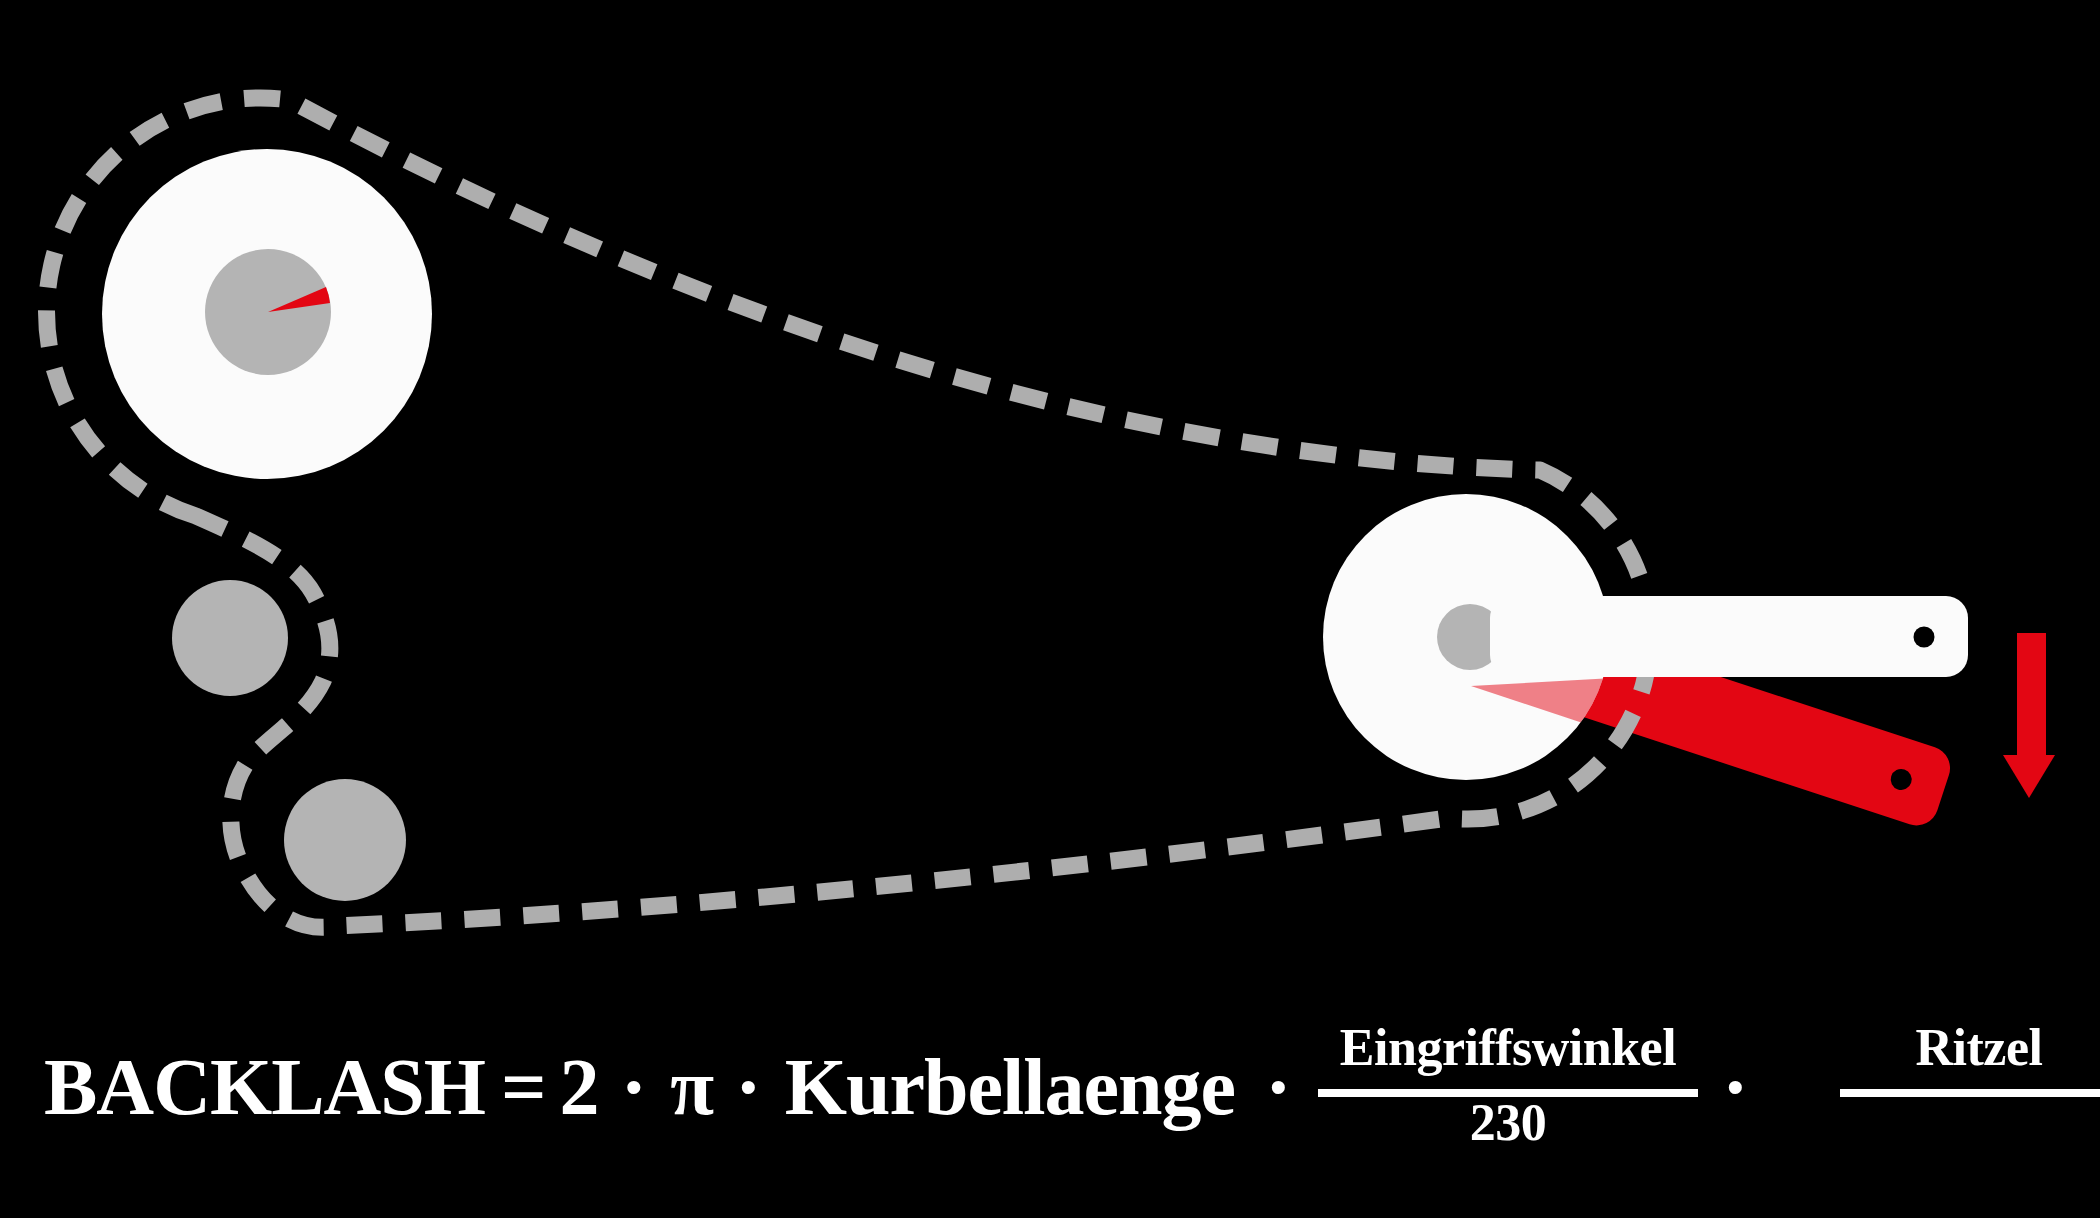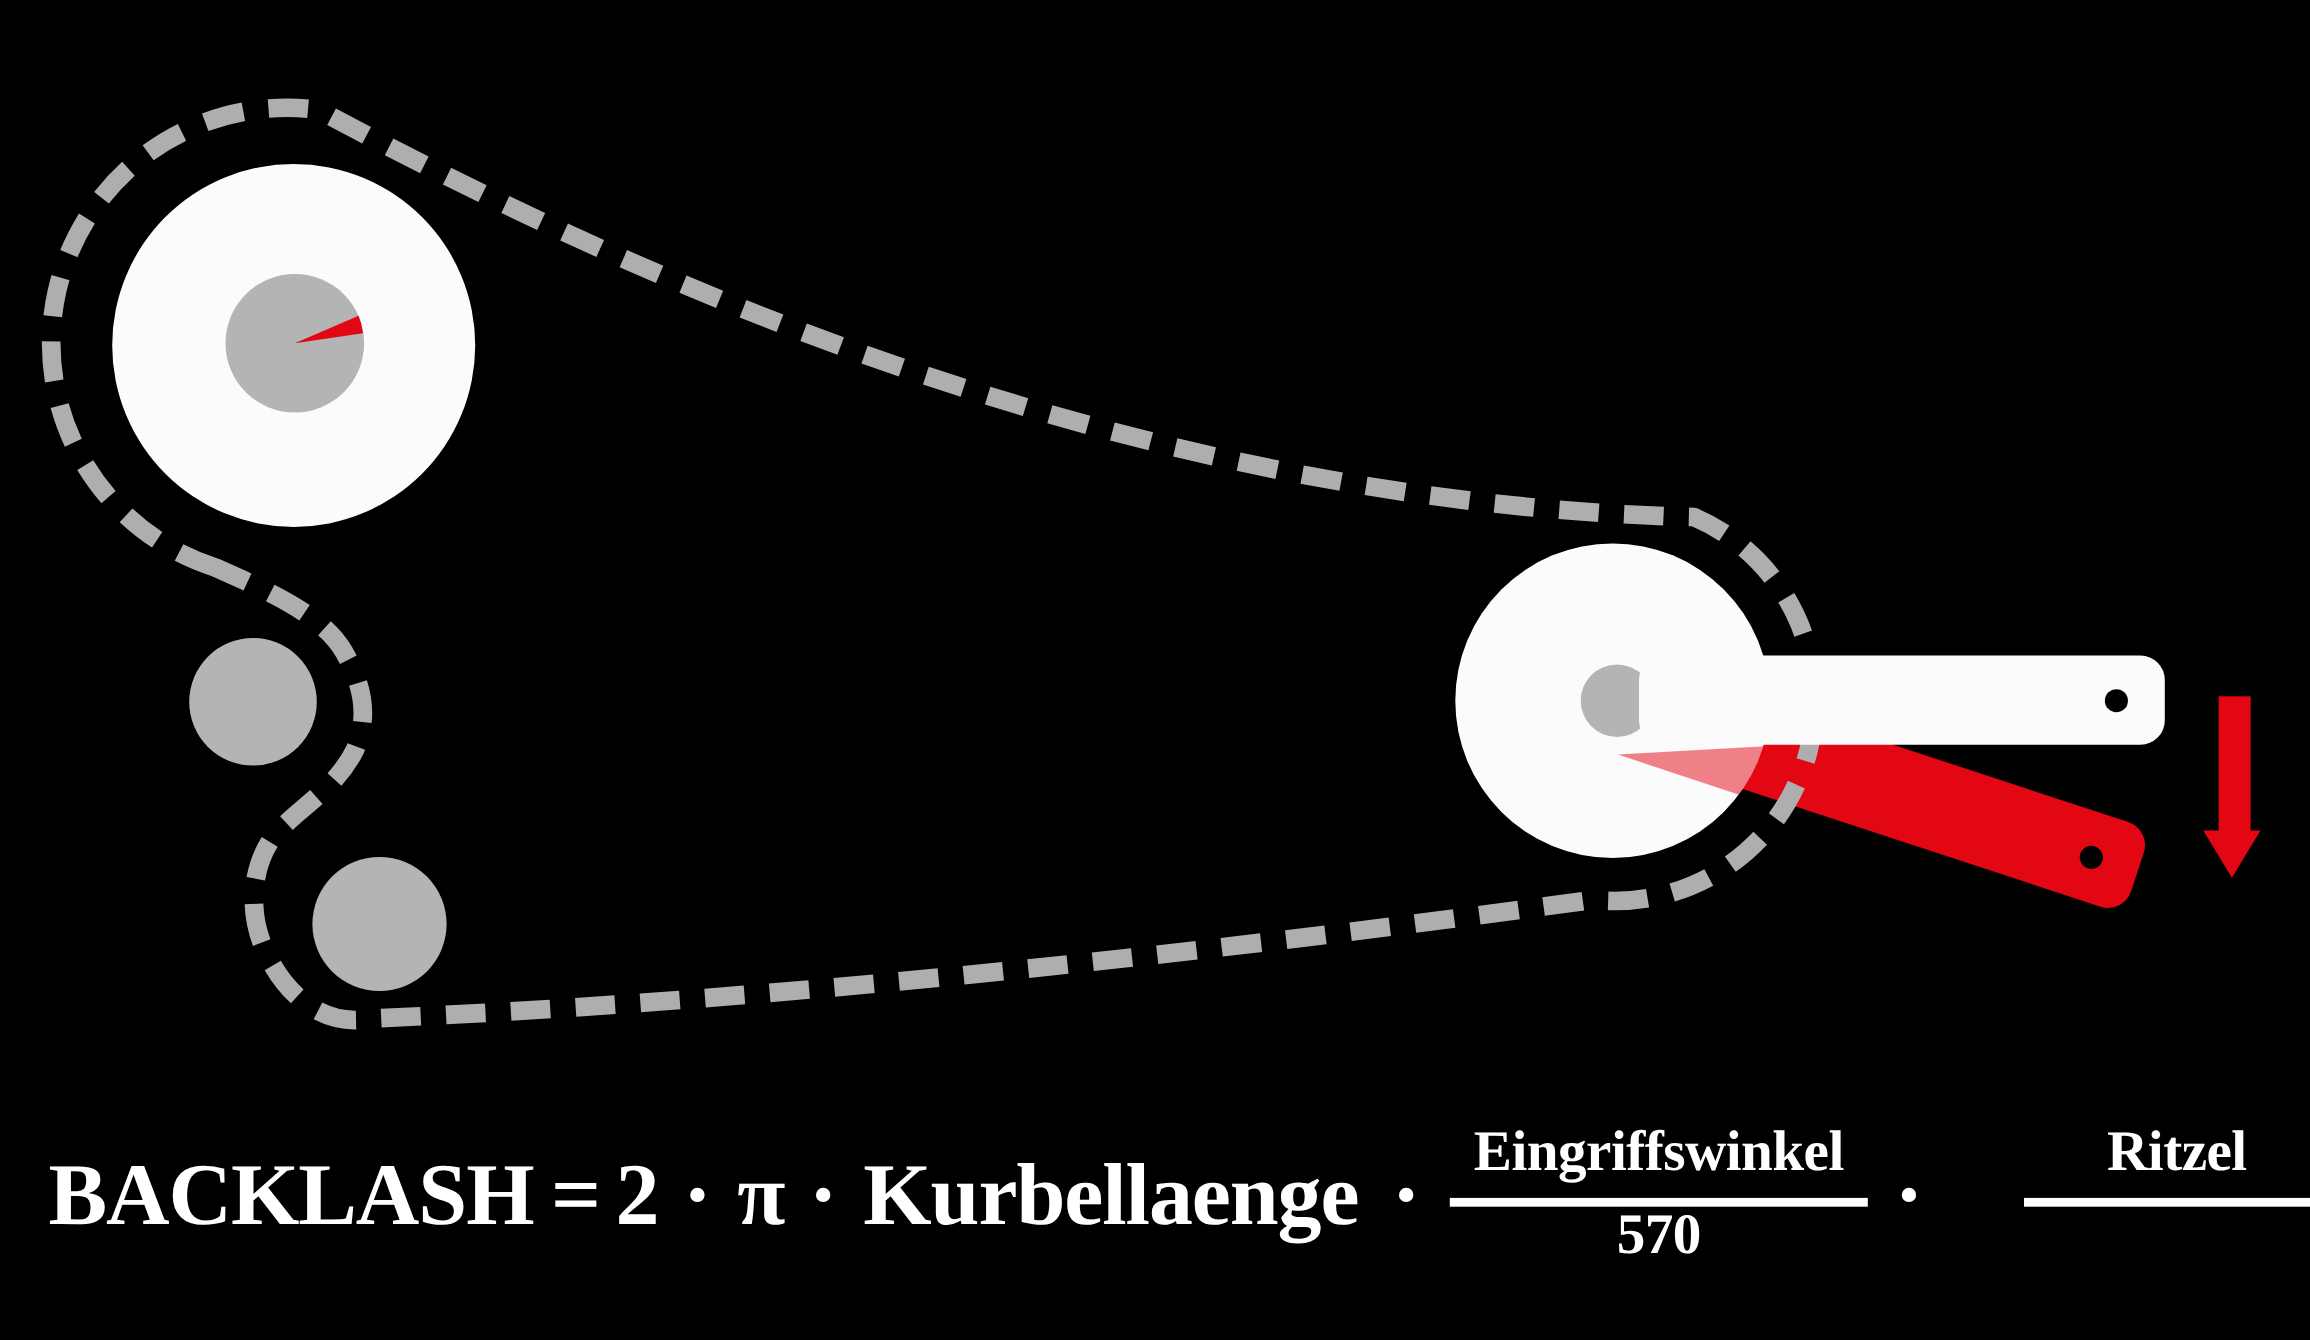--- a/index.html
+++ b/index.html
@@ -78,21 +78,21 @@
       <polygon points="2003,755 2055,755 2029,798" fill="var(--red)"></polygon>
     </g>
   </svg>
 
   <div>
     <div class="main-line"><span>BACKLASH</span><span class="t-eq">=</span><span class="t-two">2</span><span class="t-dot">·</span><span class="t-pi">π</span><span class="t-dot">·</span><span class="t-kur">Kurbellaenge</span><span class="t-enddot">·</span></div>
 
     <div class="fraction frac1">
       <div class="num">Eingriffswinkel</div>
       <div class="bar"></div>
-      <div class="den">570</div>
+      <div class="den">230</div>
     </div>
 
     <span class="frac-dot">·</span>
 
     <div class="fraction frac2">
       <div class="num">Ritzel</div>
       <div class="bar"></div>
     </div>
   </div>
 

